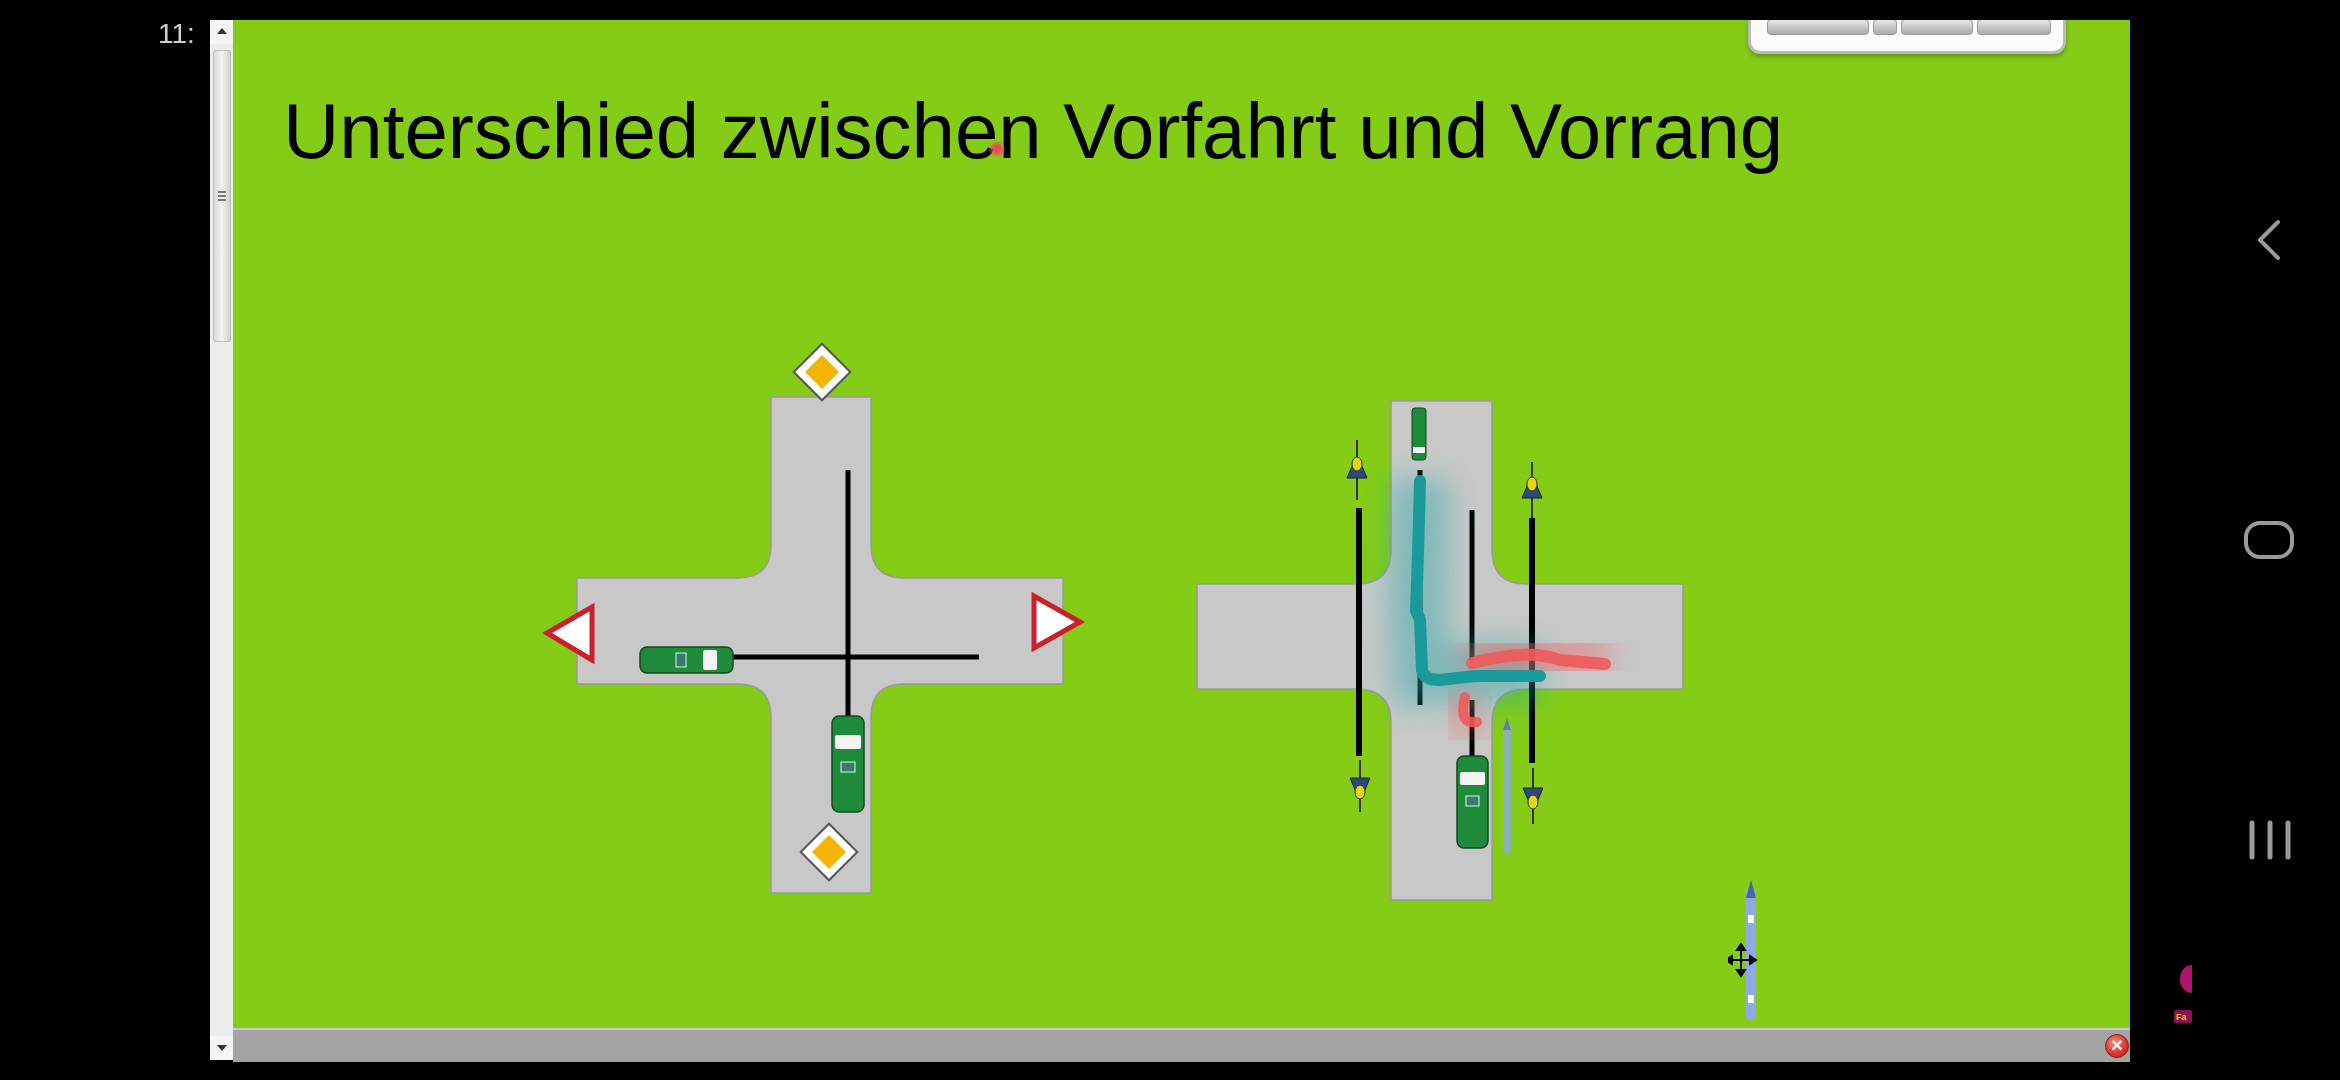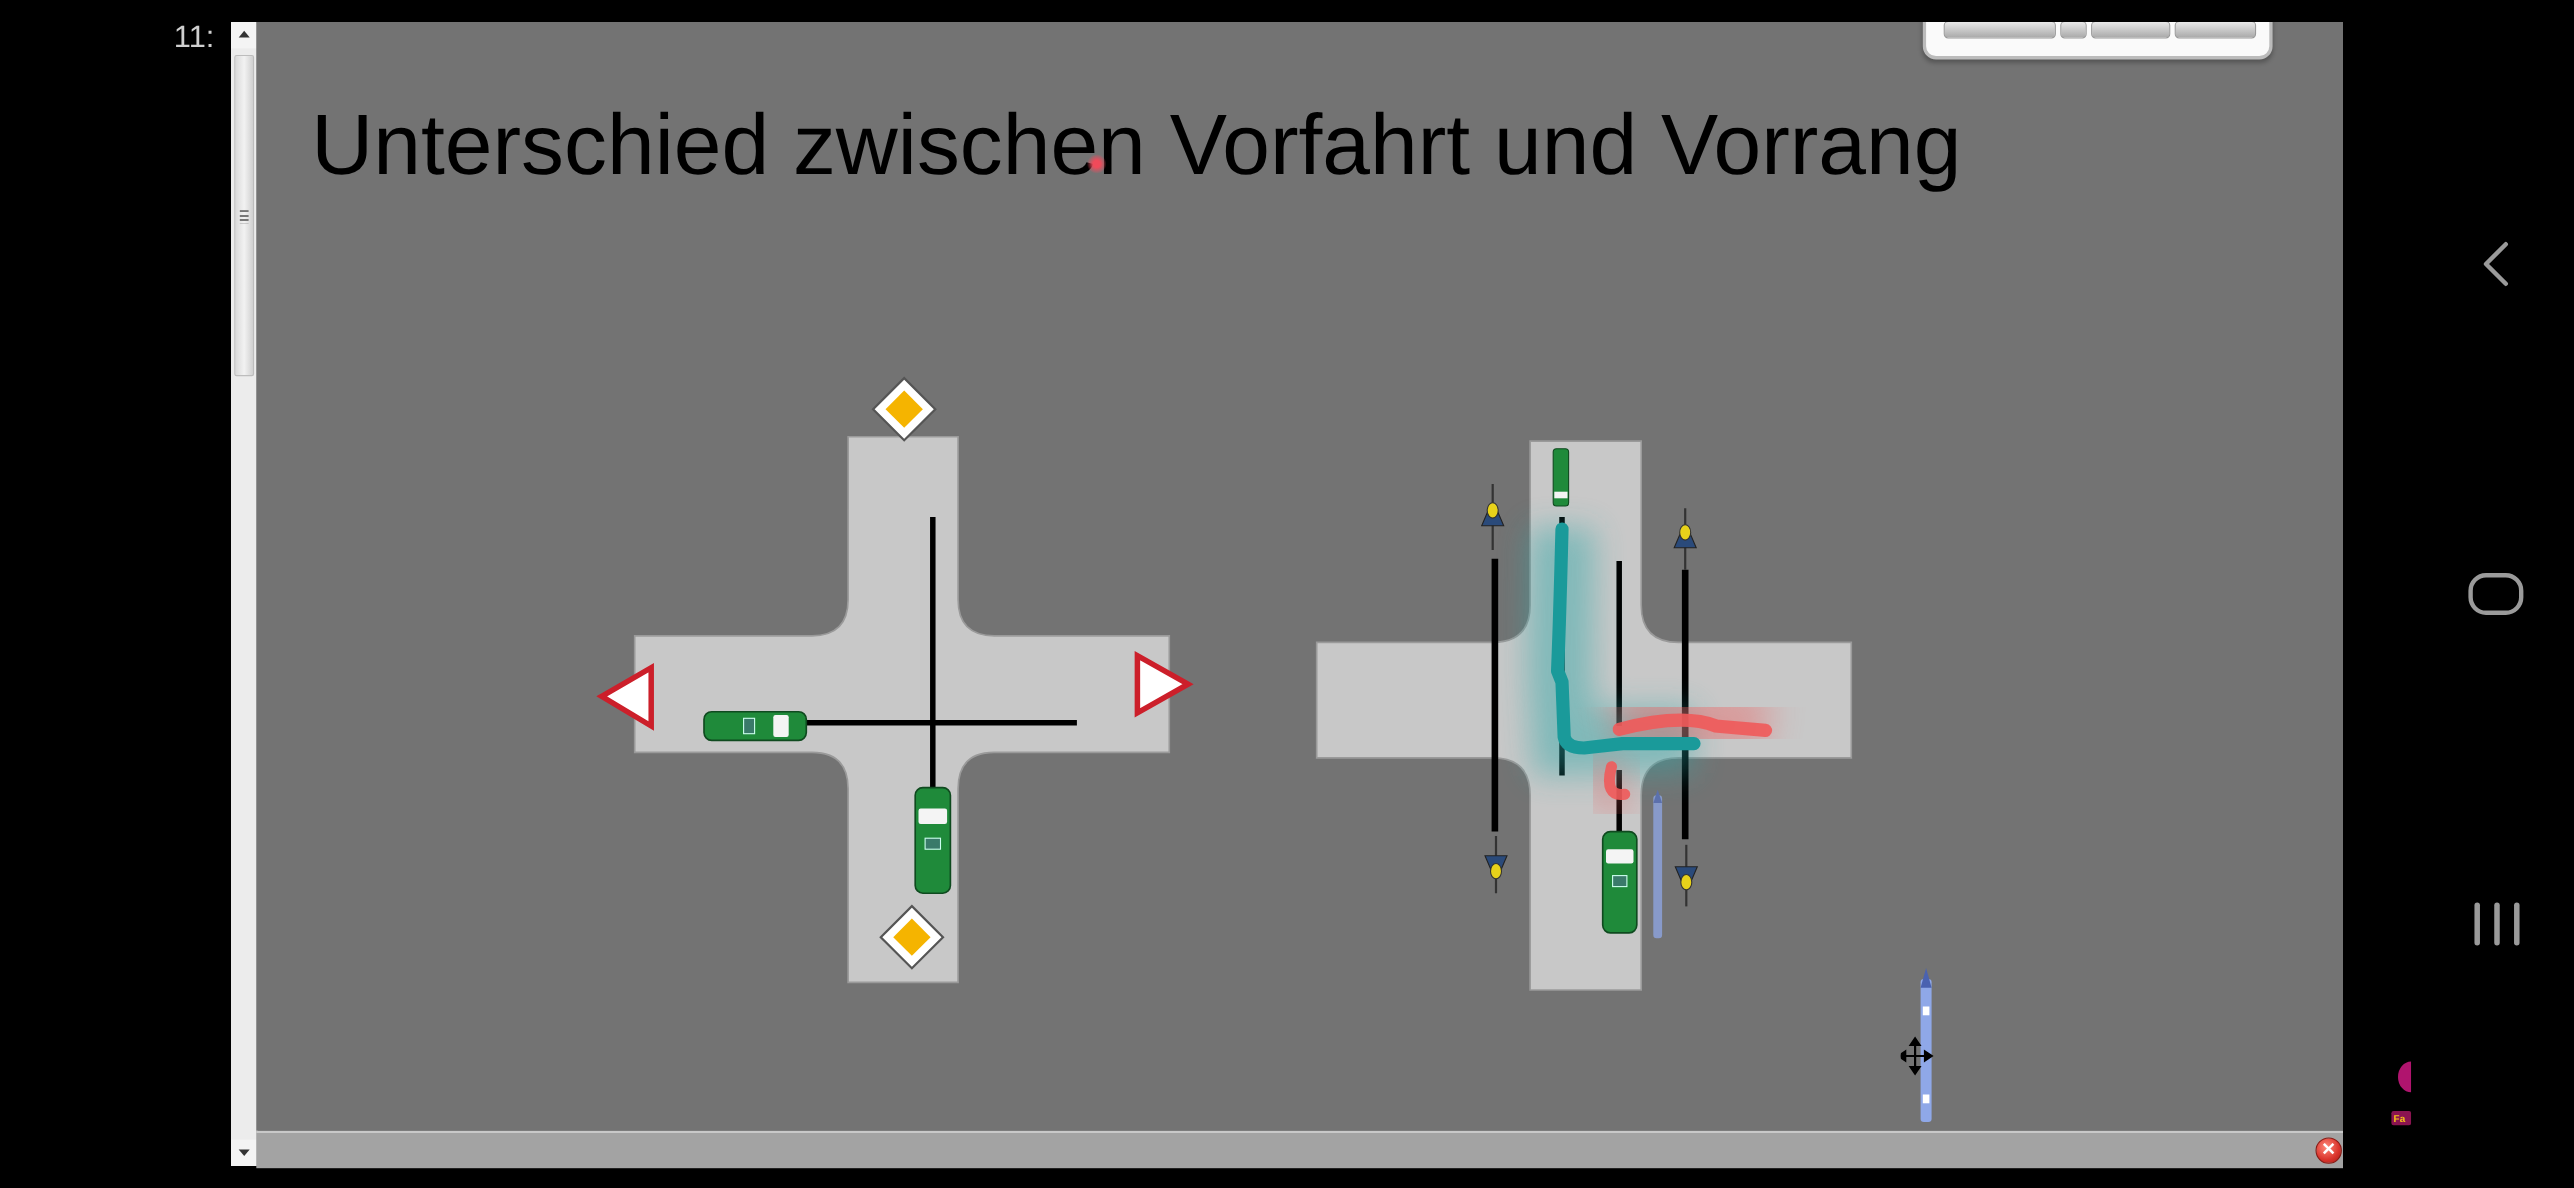--- a/index.html
+++ b/index.html
@@ -5,21 +5,21 @@
   html,body{margin:0;padding:0;}
   body{width:2340px;height:1080px;background:#000;position:relative;overflow:hidden;font-family:"Liberation Sans",sans-serif;}
   .clock{position:absolute;left:158px;top:18px;color:#cfcfcf;font-size:28px;font-family:"Liberation Sans",sans-serif;}
   .scrollbar{position:absolute;left:210px;top:20px;width:23px;height:1040px;background:#ececec;border-right:1px solid #d6d6d6;}
   .scroll-up{position:absolute;left:0;top:0;width:23px;height:24px;background:#f4f4f4;}
   .scroll-up:after{content:"";position:absolute;left:7px;top:8px;border-left:5px solid transparent;border-right:5px solid transparent;border-bottom:6px solid #333;}
   .scroll-thumb{position:absolute;left:3px;top:30px;width:16px;height:290px;background:linear-gradient(90deg,#d9d9d9,#f2f2f2 50%,#d0d0d0);border:1px solid #bdbdbd;border-radius:2px;}
   .thumb-grip{position:absolute;left:4px;top:140px;width:8px;height:12px;background:repeating-linear-gradient(180deg,#777 0 2px,transparent 2px 4px);}
   .scroll-down{position:absolute;left:0;bottom:0;width:23px;height:24px;background:#f4f4f4;}
   .scroll-down:after{content:"";position:absolute;left:7px;top:9px;border-left:5px solid transparent;border-right:5px solid transparent;border-top:6px solid #333;}
-  .slide{position:absolute;left:233px;top:20px;width:1897px;height:1008px;background:#737373;overflow:hidden;}
+  .slide{position:absolute;left:233px;top:20px;width:1897px;height:1008px;background:#84cc16;overflow:hidden;}
   .title{position:absolute;left:50px;top:66px;font-size:78px;color:#000;letter-spacing:0px;white-space:nowrap;font-family:"Liberation Sans",sans-serif;}
   .pointer-dot{position:absolute;left:755px;top:120px;width:18px;height:18px;border-radius:50%;background:radial-gradient(circle,#f04a5a 0 25%,rgba(240,80,100,0.25) 60%,transparent 70%);}
   .top-toolbar{position:absolute;left:1515px;top:-10px;width:312px;height:38px;border:3px solid #bbb;border-radius:0 0 12px 12px;background:#fafafa;box-shadow:0 3px 4px rgba(0,0,0,0.25);}
   .tb-btn{position:absolute;top:6px;height:14px;background:linear-gradient(#e8e8e8,#aaa);border:1px solid #999;border-radius:4px;}
   .bottom-bar{position:absolute;left:233px;top:1028px;width:1897px;height:32px;background:#a3a3a3;border-top:2px solid #c8c8c8;}
   .close-btn{position:absolute;left:1872px;top:4px;width:22px;height:22px;border-radius:50%;background:radial-gradient(circle at 40% 35%,#ff8a7a,#d9332b 60%,#a01d18);border:1px solid #8a1a14;color:#fff;font-size:16px;line-height:22px;text-align:center;font-weight:bold;}
   .nav{position:absolute;left:2240px;width:60px;height:60px;}
   .nav-back{top:210px;}
   .nav-home{top:510px;}
   .nav-recent{top:815px;}

